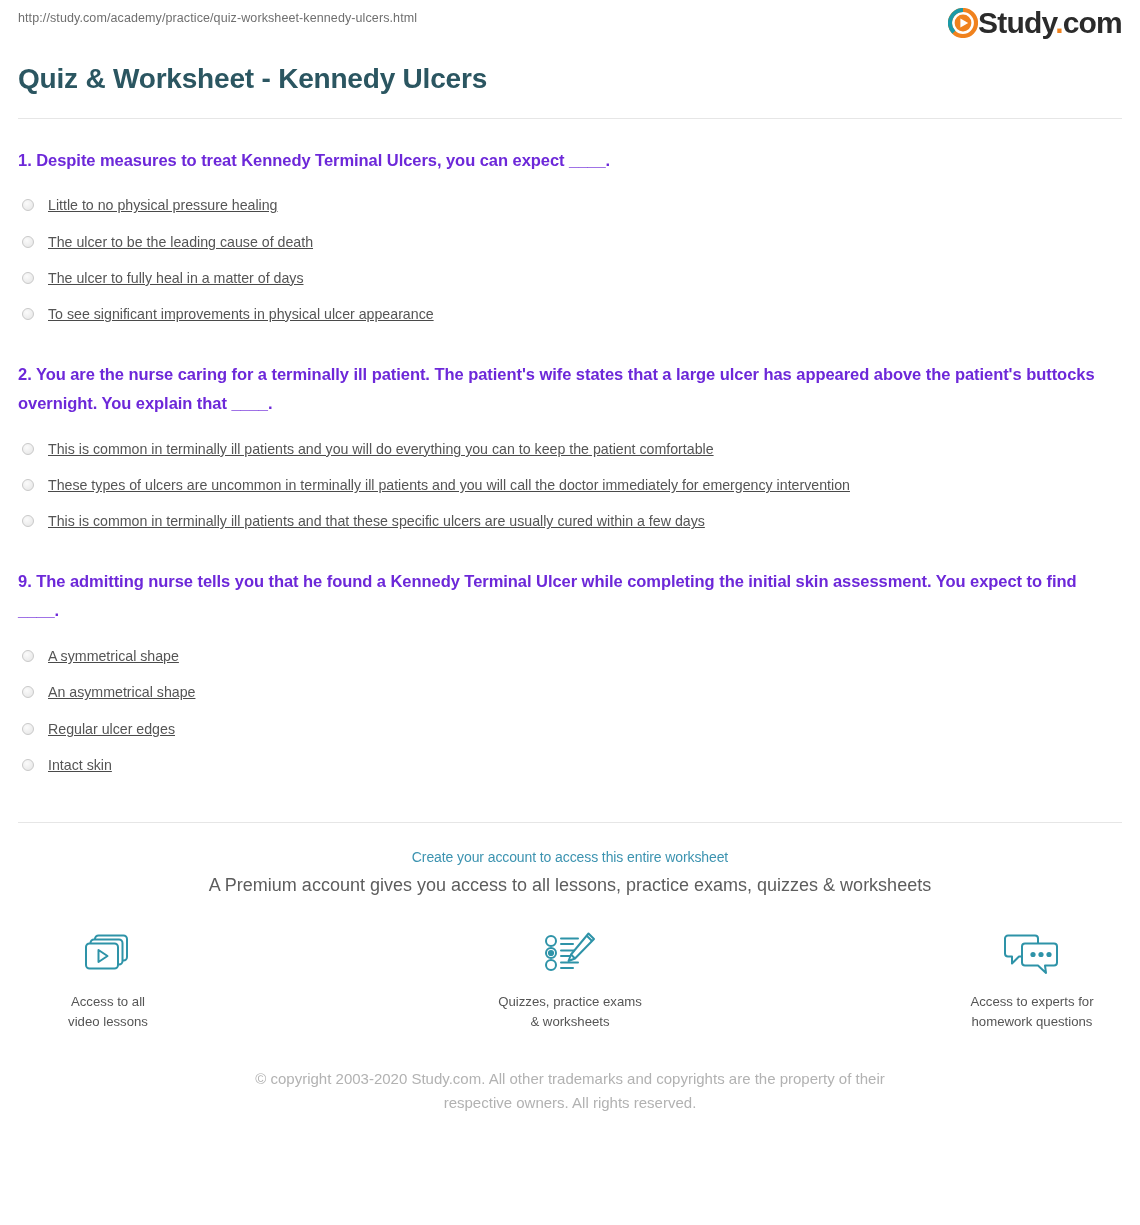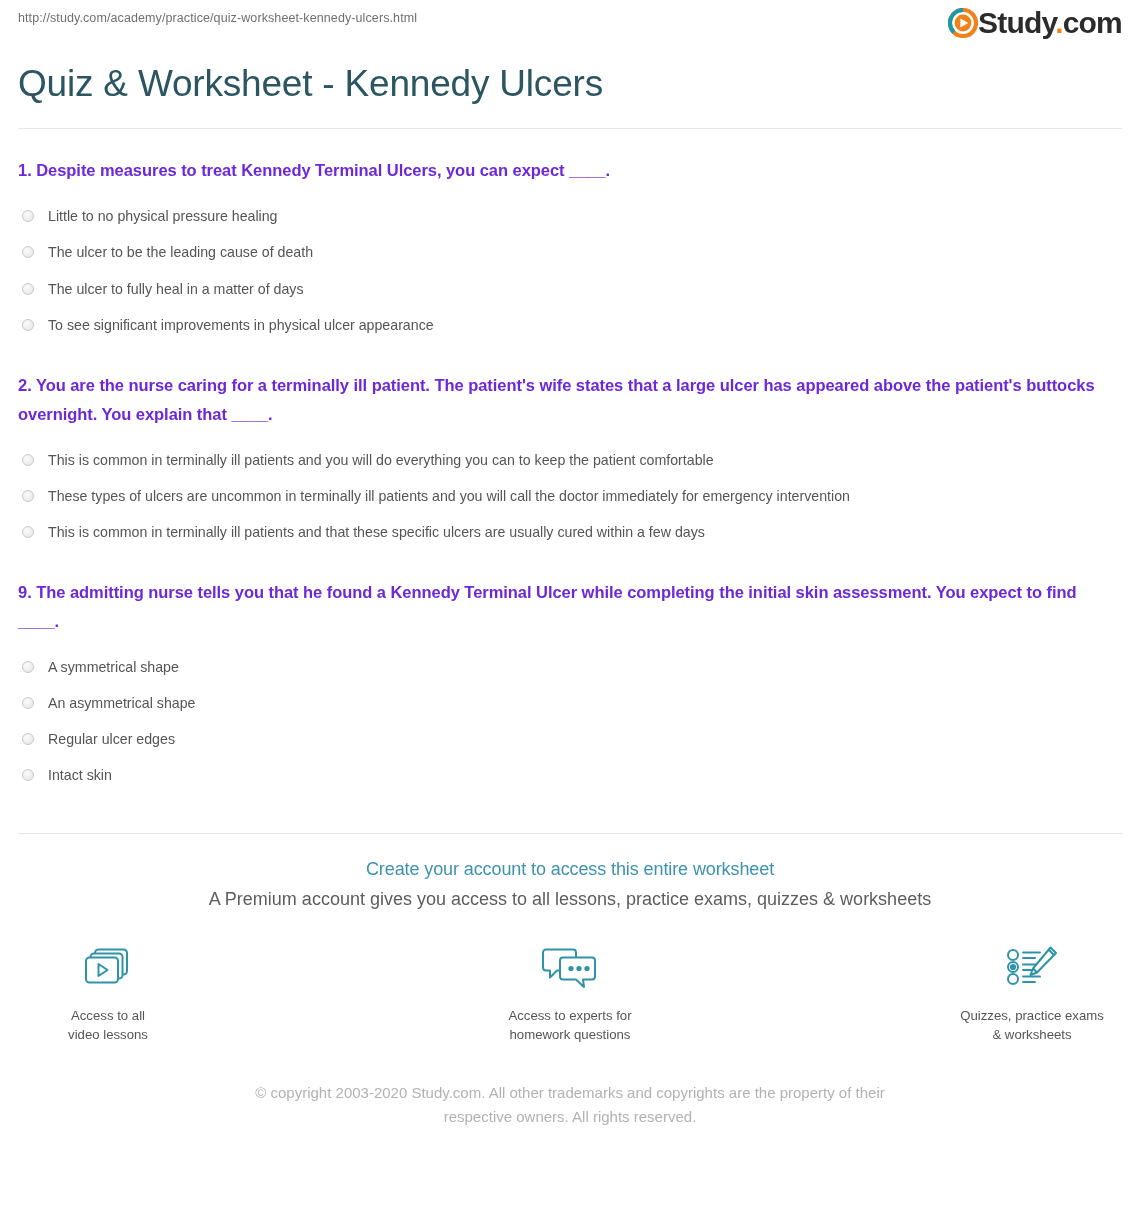--- a/index.html
+++ b/index.html
@@ -48,22 +48,22 @@
     color: #2b2b2b;
     letter-spacing: -0.8px;
     line-height: 1;
   }
   .logo-text .dotcom-dot { color: #f0821e; }
 
   
   .page-title {
     margin: 0;
     padding: 6px 18px 0 18px;
-    font-size: 37px;
-    font-weight: normal;
+    font-size: 28px;
+    font-weight: bold;
     color: #2b5661;
     letter-spacing: -0.2px;
     line-height: 1.2;
   }
   .rule {
     height: 1px;
     background: #e6e6e6;
     margin: 22px 18px 0 18px;
   }
 
@@ -73,21 +73,21 @@
   }
   .question-block { padding-top: 27px; }
   .question-text {
     font-size: 16.5px;
     font-weight: bold;
     color: #6d28d9;
     line-height: 1.75;
     margin: 0 0 14px 0;
     letter-spacing: -0.05px;
   }
-  .options { list-style: none; margin: 0; padding: 0; }
+  .options { list-style: none; margin: 0; padding: 0; text-decoration: underline; }
   .option {
     display: flex;
     align-items: flex-start;
     padding: 8px 0 9px 4px;
   }
   .radio {
     flex: 0 0 auto;
     width: 12px;
     height: 12px;
     border-radius: 50%;
@@ -107,21 +107,21 @@
     height: 1px;
     background: #e6e6e6;
     margin: 38px 18px 0 18px;
   }
   .cta {
     text-align: center;
     padding-top: 25px;
   }
   .cta-title {
     display: inline-block;
-    font-size: 18px;
+    font-size: 14px;
     color: #3c93b0;
     text-decoration: none;
     letter-spacing: -0.1px;
   }
   .cta-sub {
     margin-top: 9px;
     font-size: 18px;
     color: #5d5d5d;
   }
   .benefits {
@@ -257,35 +257,20 @@
         <svg width="52" height="46" viewBox="0 0 52 46" aria-hidden="true">
           <g fill="none" stroke="#2e93a8" stroke-width="2" stroke-linejoin="round">
             <rect x="13" y="5.5" width="32" height="25" rx="3.5"></rect>
             <rect x="8.5" y="9.5" width="32" height="25" rx="3.5" fill="#ffffff"></rect>
             <rect x="4" y="13.5" width="32" height="25" rx="3.5" fill="#ffffff"></rect>
             <polygon points="16.5,20 25.5,26 16.5,32" stroke-linecap="round"></polygon>
           </g>
         </svg>
       </div>
       <div class="benefit-label">Access to all<br>video lessons</div>
-    </div>
-
-    <div class="benefit">
-      <div class="benefit-icon">
-        <svg width="58" height="48" viewBox="0 0 58 48" aria-hidden="true">
-          <g fill="none" stroke="#2e93a8" stroke-width="2" stroke-linejoin="round">
-            <path d="M5 6.5 h27 a3 3 0 0 1 3 3 v15 a3 3 0 0 1 -3 3 h-16 l-7 7 v-7 h-4 a3 3 0 0 1 -3 -3 v-15 a3 3 0 0 1 3 -3 z" fill="#ffffff"></path>
-            <path d="M22 14.5 h29 a3 3 0 0 1 3 3 v16 a3 3 0 0 1 -3 3 h-9 l1 7.5 l-8 -7.5 h-13 a3 3 0 0 1 -3 -3 v-16 a3 3 0 0 1 3 -3 z" fill="#ffffff"></path>
-          </g>
-          <circle cx="30" cy="25.5" r="2.6" fill="#2e93a8"></circle>
-          <circle cx="38" cy="25.5" r="2.6" fill="#2e93a8"></circle>
-          <circle cx="46" cy="25.5" r="2.6" fill="#2e93a8"></circle>
-        </svg>
-      </div>
-      <div class="benefit-label">Access to experts for<br>homework questions</div>
     </div>
 
     <div class="benefit">
       <div class="benefit-icon">
         <svg width="56" height="46" viewBox="0 0 56 46" aria-hidden="true">
           <g fill="none" stroke="#2e93a8" stroke-width="2">
             <circle cx="9" cy="11" r="5"></circle>
             <circle cx="9" cy="23" r="5"></circle>
             <circle cx="9" cy="35" r="5"></circle>
             <circle cx="9" cy="23" r="2.1" fill="#2e93a8"></circle>
@@ -297,16 +282,31 @@
             <line x1="19" y1="38" x2="31" y2="38" stroke-linecap="round"></line>
             <path d="M46.5 3.5 L52 9 L33 28.5 L26.5 31 L29 24.5 Z" stroke-linejoin="round"></path>
             <path d="M29 24.5 L33 28.5"></path>
             <path d="M44.5 5.5 L50 11"></path>
           </g>
         </svg>
       </div>
       <div class="benefit-label">Quizzes, practice exams<br>&amp; worksheets</div>
     </div>
 
+    <div class="benefit">
+      <div class="benefit-icon">
+        <svg width="58" height="48" viewBox="0 0 58 48" aria-hidden="true">
+          <g fill="none" stroke="#2e93a8" stroke-width="2" stroke-linejoin="round">
+            <path d="M5 6.5 h27 a3 3 0 0 1 3 3 v15 a3 3 0 0 1 -3 3 h-16 l-7 7 v-7 h-4 a3 3 0 0 1 -3 -3 v-15 a3 3 0 0 1 3 -3 z" fill="#ffffff"></path>
+            <path d="M22 14.5 h29 a3 3 0 0 1 3 3 v16 a3 3 0 0 1 -3 3 h-9 l1 7.5 l-8 -7.5 h-13 a3 3 0 0 1 -3 -3 v-16 a3 3 0 0 1 3 -3 z" fill="#ffffff"></path>
+          </g>
+          <circle cx="30" cy="25.5" r="2.6" fill="#2e93a8"></circle>
+          <circle cx="38" cy="25.5" r="2.6" fill="#2e93a8"></circle>
+          <circle cx="46" cy="25.5" r="2.6" fill="#2e93a8"></circle>
+        </svg>
+      </div>
+      <div class="benefit-label">Access to experts for<br>homework questions</div>
+    </div>
+
   </div>
 
   <div class="copyright">© copyright 2003-2020 Study.com. All other trademarks and copyrights are the property of their respective owners. All rights reserved.</div>
 </div>
 
 </body></html>

